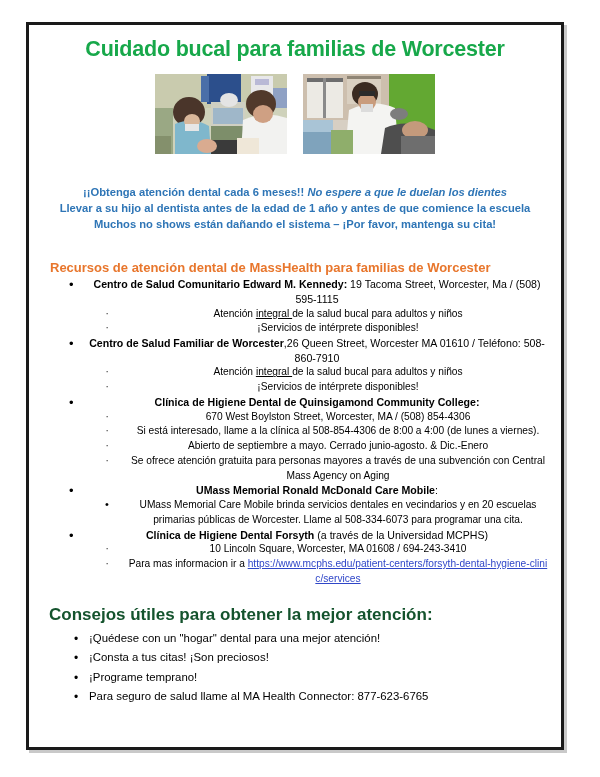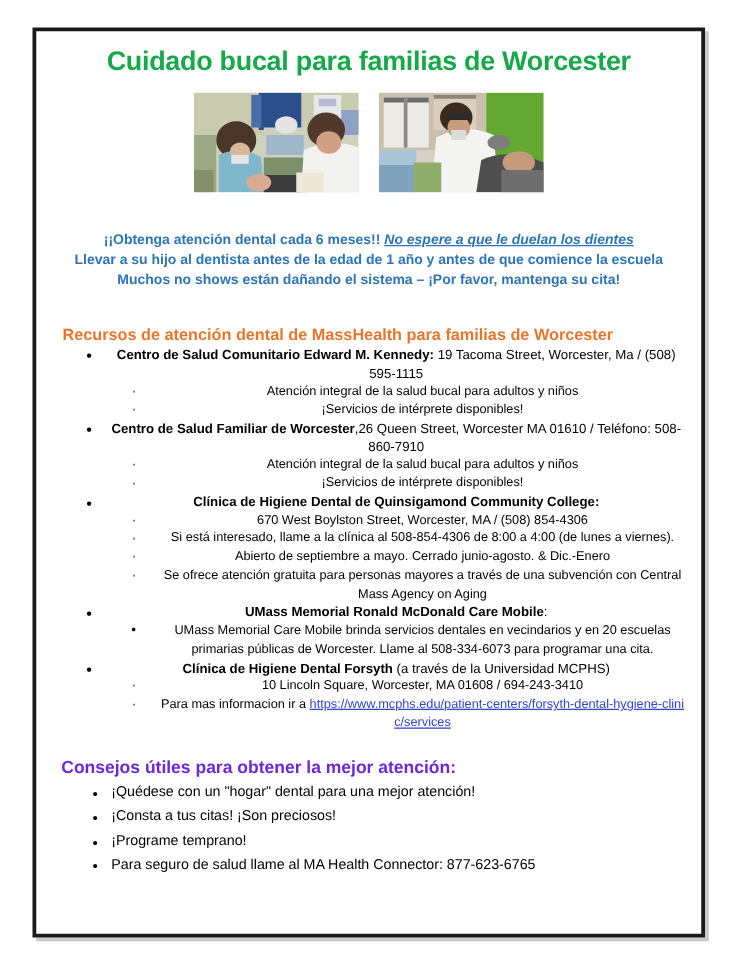--- a/index.html
+++ b/index.html
@@ -69,21 +69,21 @@
   
   .notice {
     text-align: center;
     color: #2e75b6;
     font-weight: bold;
     font-size: 11.2px;
     margin-top: 17px;
     line-height: 1.45;
   }
   .notice .spacer { height: 13px; }
-  .notice .ital { font-style: italic; text-decoration: underline; }
+  .notice .ital { font-style: italic; }
 
   
   .sec-head-orange {
     color: #e8762c;
     font-weight: bold;
     font-size: 13px;
     margin: 28px 0 2px 11px;
   }
 
   
@@ -135,21 +135,21 @@
     color: #555;
   }
   ul.lvl2 > li.bull::before {
     content: "\2022";
     position: absolute;
     left: 22px;
     top: -1px;
     font-size: 11px;
     color: #000;
   }
-  .u { }
+  .u { text-decoration: underline; }
   a.link {
     color: #2f46c8;
     text-decoration: underline;
     word-break: break-all;
   }
 
   
   .highlight-block {
     margin: 14px 0 0 10px;
     font-size: 11.4px;
@@ -159,23 +159,23 @@
     max-width: 500px;
   }
   .hl {
     background: #ffff00;
     box-decoration-break: clone;
     -webkit-box-decoration-break: clone;
   }
 
   
   .sec-head-purple {
-    color: #6d28d9;
-    font-weight: bold;
-    font-size: 14px;
+    color: #14532d;
+    font-weight: bold;
+    font-size: 17px;
     margin: 18px 0 4px 10px;
   }
   ul.tips {
     list-style: none;
     margin: 0;
     padding: 0;
   }
   ul.tips > li {
     position: relative;
     padding-left: 50px;

